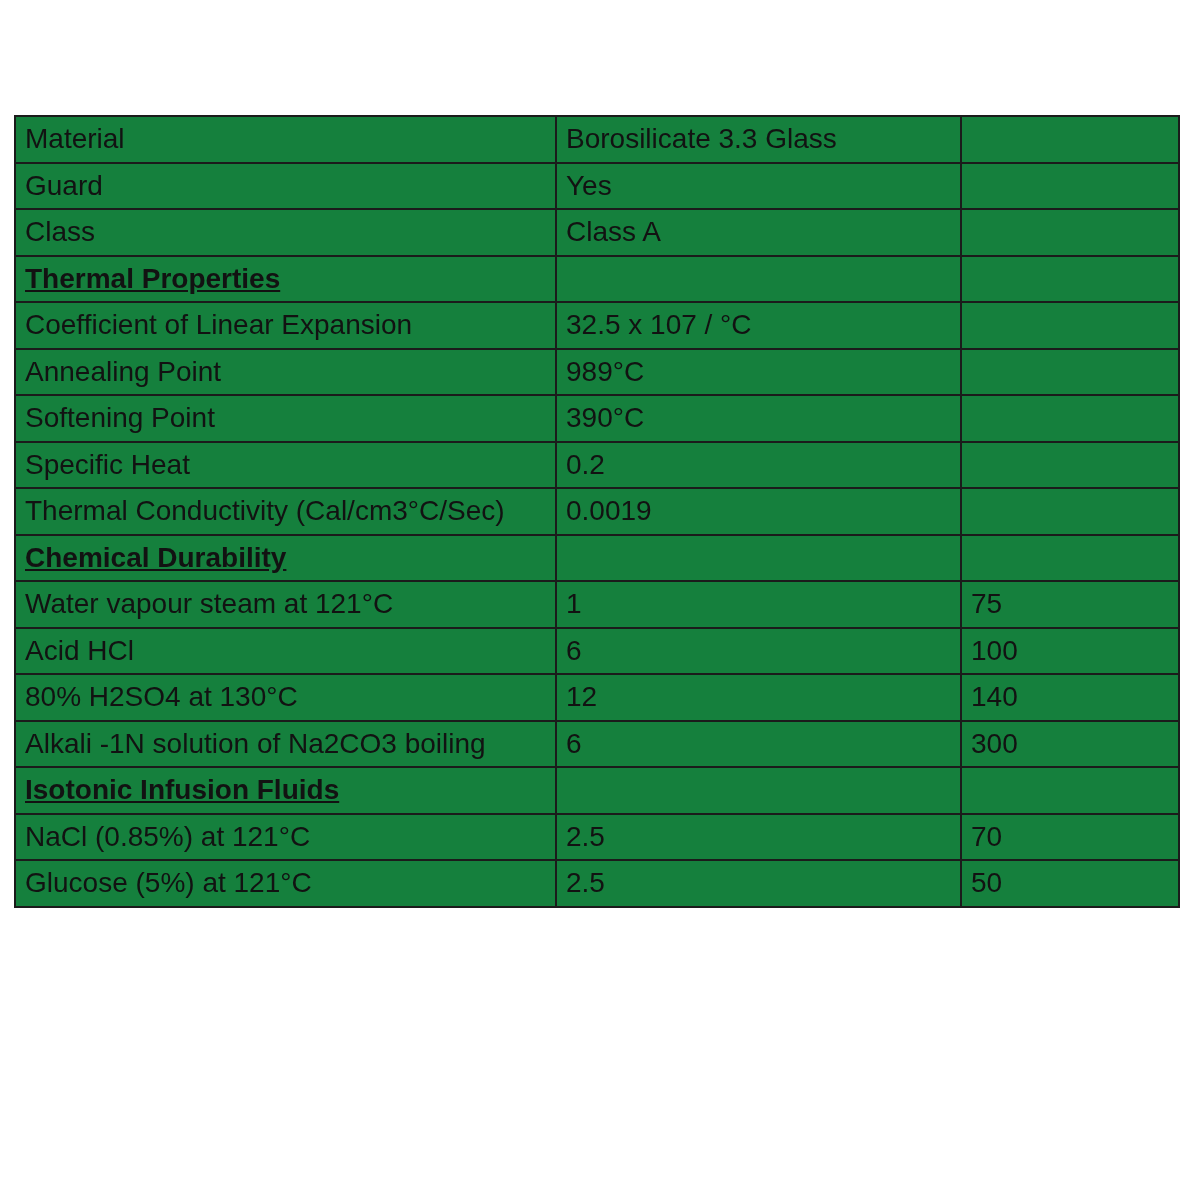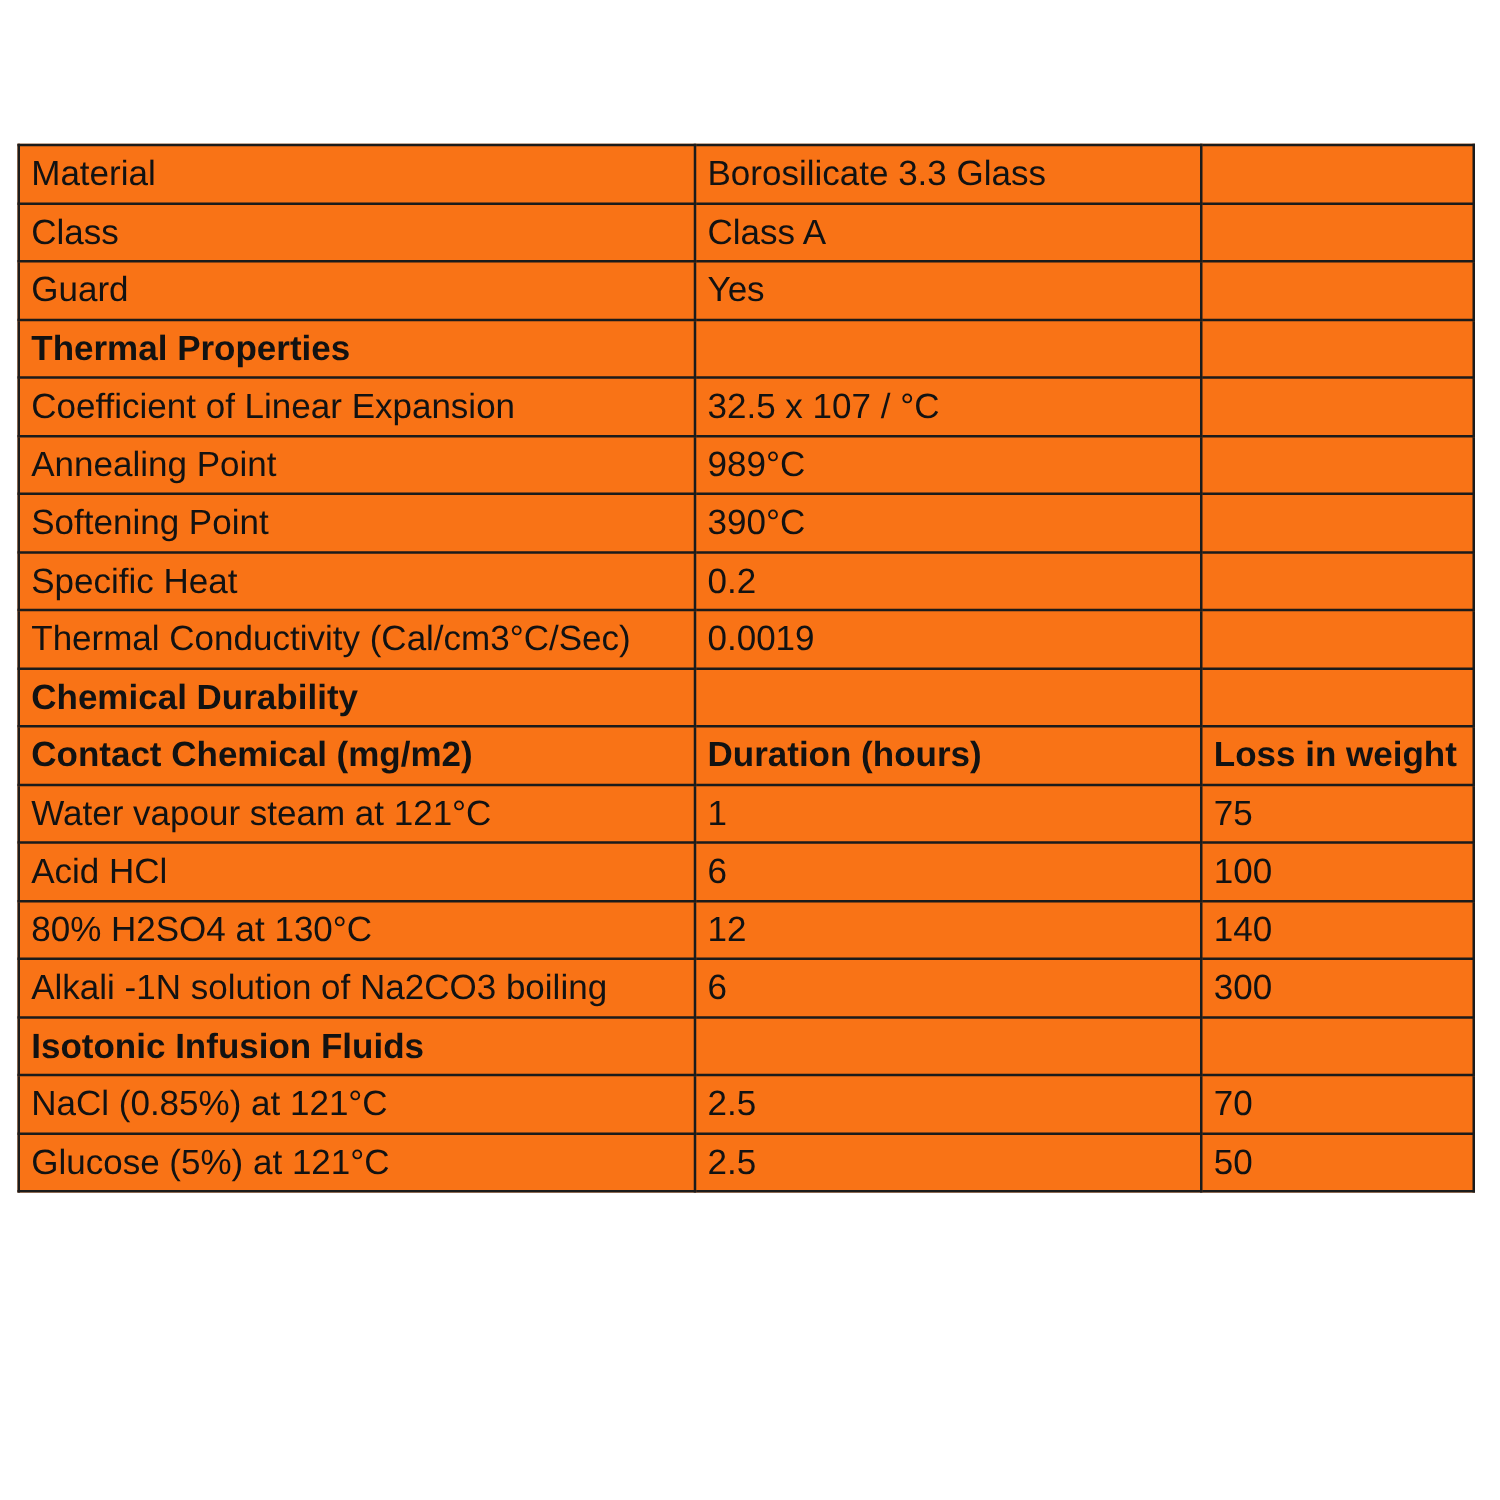--- a/index.html
+++ b/index.html
@@ -14,36 +14,37 @@
     background: #ffffff;
     overflow: hidden;
   }
   table.spec-table {
     position: absolute;
     left: 14px;
     top: 115px;
     width: 1164px;
     border-collapse: collapse;
     table-layout: fixed;
-    background: #f97316;
+    background: #15803d;
   }
   table.spec-table td {
     border: 2px solid #1b1b1b;
     height: 46.5px;
     padding: 2px 6px 2px 9px;
     font-size: 28px;
     line-height: 1.15;
     color: #121212;
     vertical-align: middle;
     text-align: left;
     white-space: nowrap;
     overflow: hidden;
   }
   table.spec-table tr.bold-row td {
     font-weight: bold;
+    text-decoration: underline;
   }
   col.c1 { width: 541px; }
   col.c2 { width: 405px; }
   col.c3 { width: 218px; }
 </style>
 </head>
 <body>
 
 <div class="page">
   <table class="spec-table">
@@ -52,27 +53,27 @@
       <col class="c2">
       <col class="c3">
     </colgroup>
     <tbody>
         <tr>
           <td>Material</td>
           <td>Borosilicate 3.3 Glass</td>
           <td></td>
         </tr>
         <tr>
-          <td>Class</td>
-          <td>Class A</td>
+          <td>Guard</td>
+          <td>Yes</td>
           <td></td>
         </tr>
         <tr>
-          <td>Guard</td>
-          <td>Yes</td>
+          <td>Class</td>
+          <td>Class A</td>
           <td></td>
         </tr>
         <tr class="bold-row">
           <td>Thermal Properties</td>
           <td></td>
           <td></td>
         </tr>
         <tr>
           <td>Coefficient of Linear Expansion</td>
           <td>32.5 x 107 / °C</td>
@@ -95,25 +96,20 @@
         </tr>
         <tr>
           <td>Thermal Conductivity (Cal/cm3°C/Sec)</td>
           <td>0.0019</td>
           <td></td>
         </tr>
         <tr class="bold-row">
           <td>Chemical Durability</td>
           <td></td>
           <td></td>
-        </tr>
-        <tr class="bold-row">
-          <td>Contact Chemical (mg/m2)</td>
-          <td>Duration (hours)</td>
-          <td>Loss in weight</td>
         </tr>
         <tr>
           <td>Water vapour steam at 121°C</td>
           <td>1</td>
           <td>75</td>
         </tr>
         <tr>
           <td>Acid HCl</td>
           <td>6</td>
           <td>100</td>

